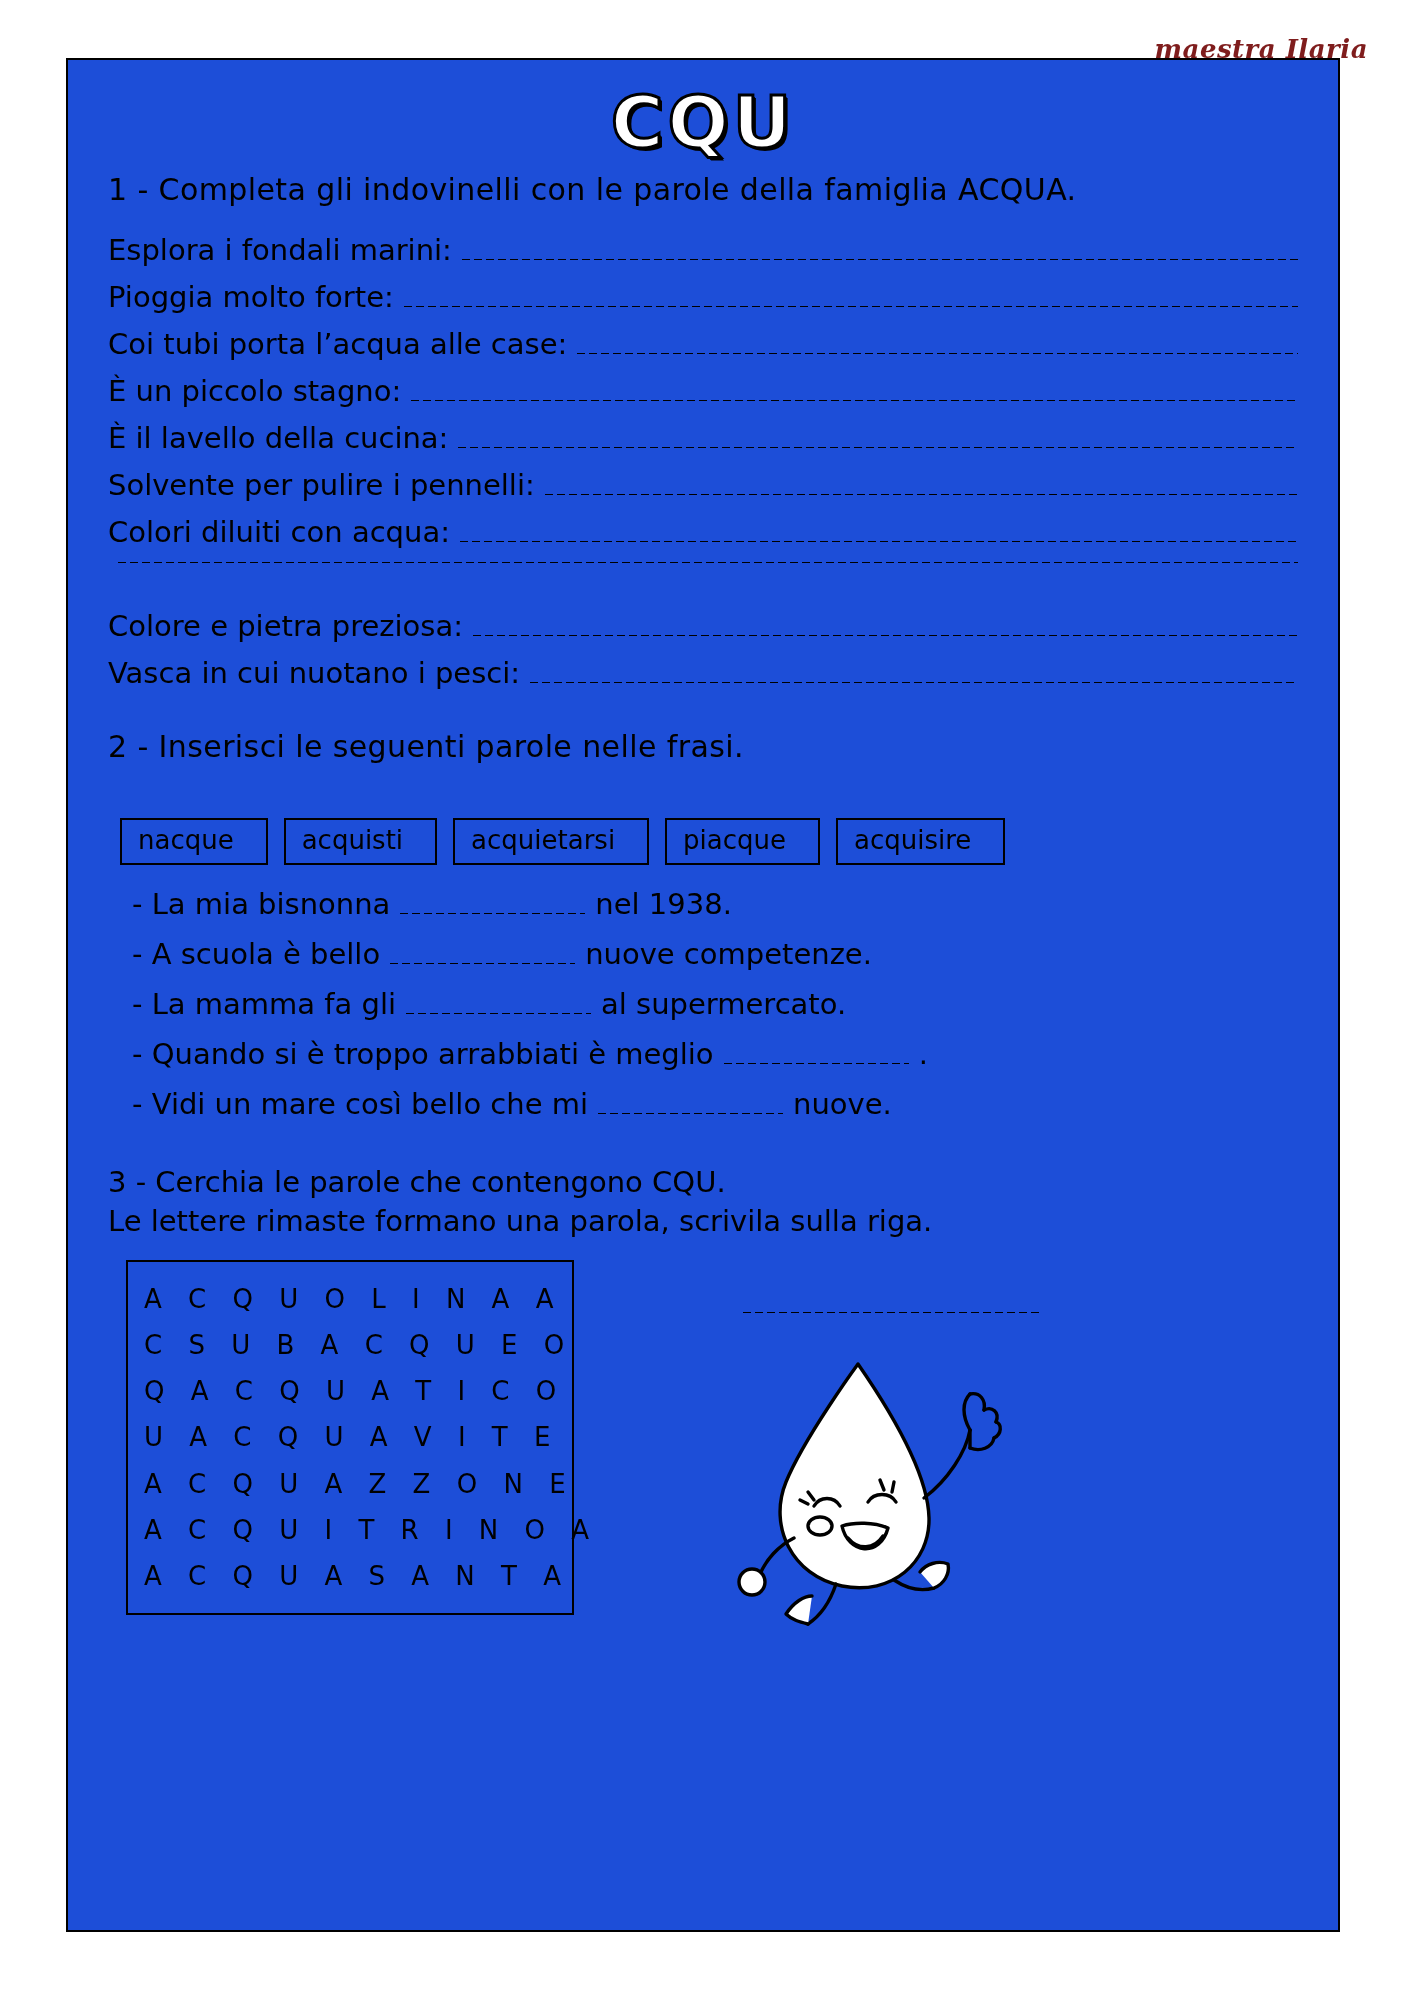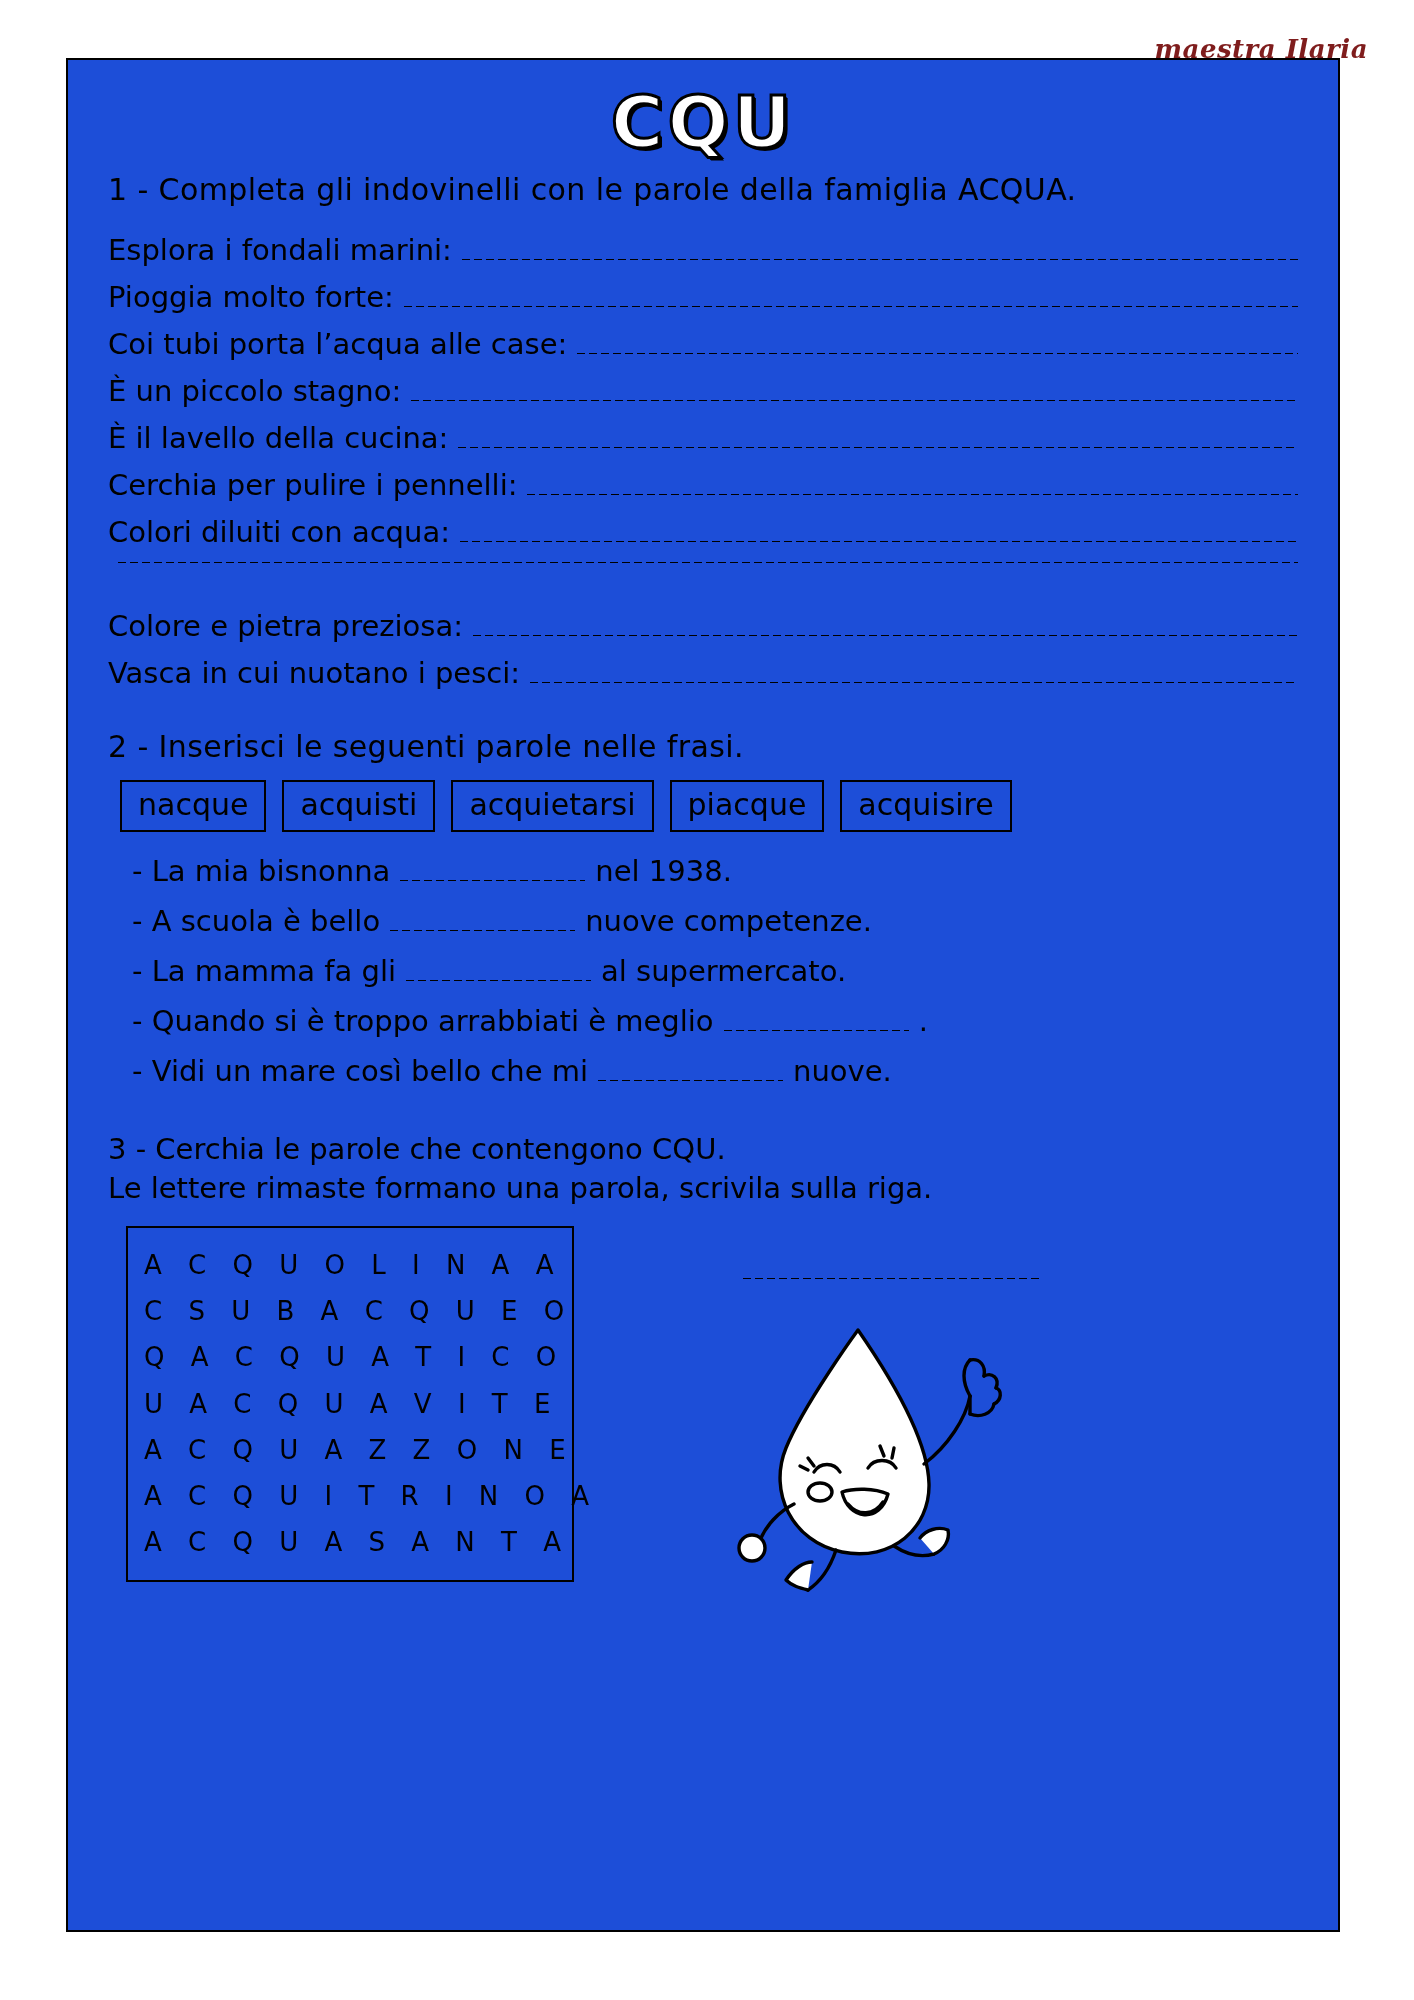--- a/index.html
+++ b/index.html
@@ -101,24 +101,25 @@
 
   
   .word-boxes {
     display: flex;
     gap: 16px;
     margin-top: 16px;
     padding-left: 12px;
   }
   .word-box {
     border: 2px solid #000;
-    padding: 7px 16px 9px 16px;
-    font-size: 30px;
+    padding: 7px 32px 9px 16px;
+    font-size: 26px;
     line-height: 1.05;
     white-space: nowrap;
+    margin-top: 38px;
   }
 
   
   .sentences { margin-top: 22px; padding-left: 24px; }
   .sentence {
     display: flex;
     align-items: baseline;
     font-size: 29px;
     height: 50px;
     white-space: nowrap;
@@ -215,21 +216,21 @@
       </div>
       <div class="riddle-row">
         <span class="riddle-label">È un piccolo stagno:</span>
         <span class="dashline"></span>
       </div>
       <div class="riddle-row">
         <span class="riddle-label">È il lavello della cucina:</span>
         <span class="dashline"></span>
       </div>
       <div class="riddle-row">
-        <span class="riddle-label">Cerchia per pulire i pennelli:</span>
+        <span class="riddle-label">Solvente per pulire i pennelli:</span>
         <span class="dashline"></span>
       </div>
       <div class="riddle-row">
         <span class="riddle-label">Colori diluiti con acqua:</span>
         <span class="dashline"></span>
       </div>
       <div class="riddle-row">
         <span class="dashline"></span>
       </div>
       <div class="riddle-row">

